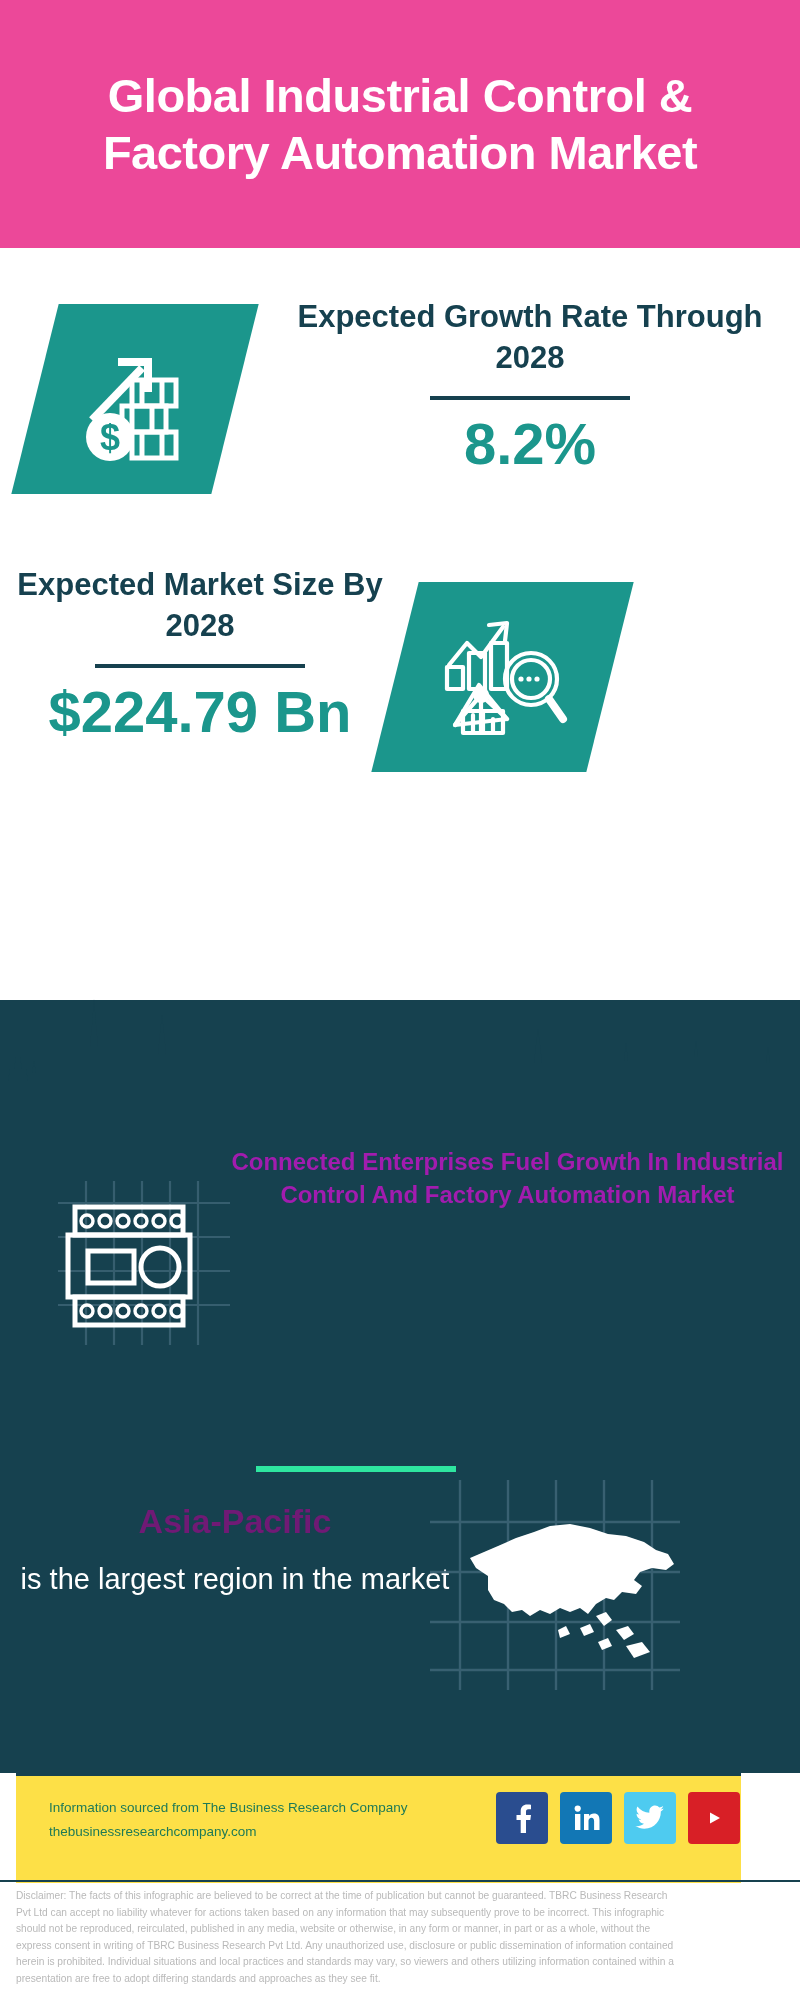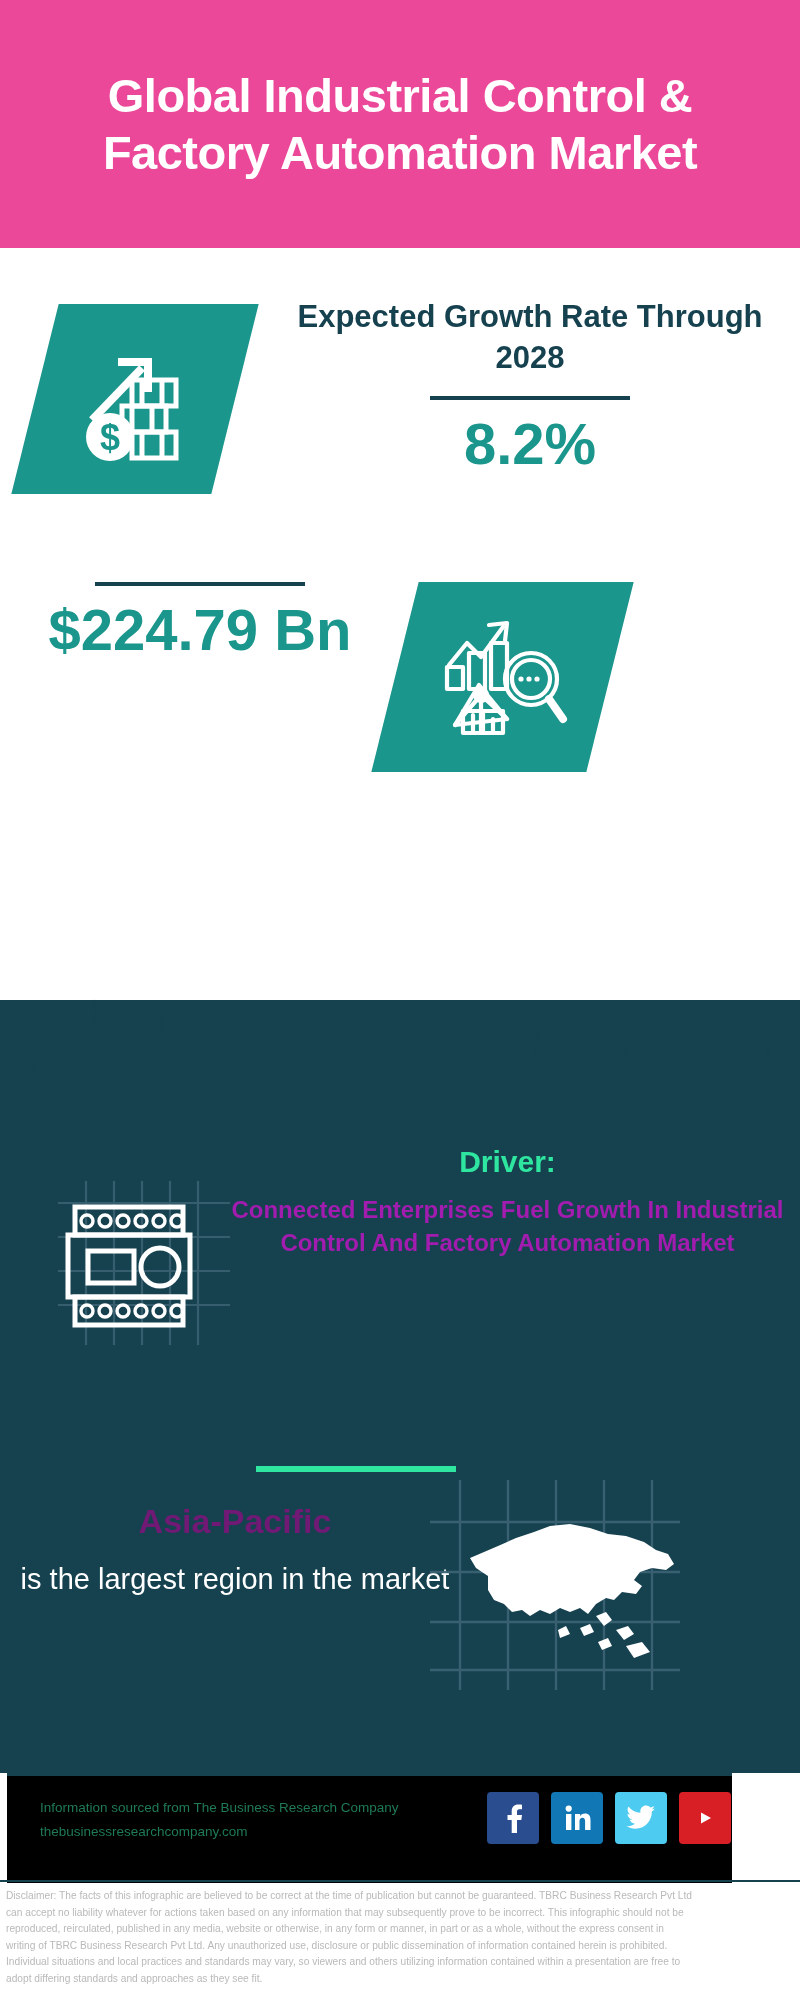--- a/index.html
+++ b/index.html
@@ -103,42 +103,42 @@
   }
   .region-sub {
     color:#ffffff; font-size:29px; font-weight:normal; line-height:1.32; margin-top:17px;
   }
   .map-wrap {
     position:absolute; left:430px; top:1480px; width:250px; height:210px;
   }
 
   
   .footer-band {
-    position:absolute; left:7px; top:1773px; width:725px; height:110px;
-    background:#000000; border-top:3px solid #16414f;
+    position:absolute; left:16px; top:1773px; width:725px; height:110px;
+    background:#fde047; border-top:3px solid #16414f;
   }
   .source-text {
     position:absolute; left:33px; top:20px; width:420px;
     color:#1f7a56; font-size:13.5px; line-height:1.75;
   }
   .socials {
     position:absolute; left:480px; top:16px; width:290px; height:52px;
     display:flex; gap:12px; align-items:center;
   }
   .soc {
     width:52px; height:52px; border-radius:4px;
     display:flex; align-items:center; justify-content:center;
   }
   .soc-fb { background:#2a4d8f; }
   .soc-li { background:#1277b5; }
   .soc-tw { background:#4ecbf0; }
   .soc-yt { background:#d81f26; }
 
   .disclaimer {
-    position:absolute; left:0; top:1888px; width:700px; padding:0 6px;
+    position:absolute; left:0; top:1888px; width:700px; padding:0 16px;
     color:#b9b9b9; font-size:10.2px; line-height:1.62; text-align:left;
   }
   .divider-line {
     position:absolute; left:0; top:1880px; width:800px; height:2px; background:#16414f;
   }
 </style>
 </head>
 <body>
 
 <div class="header">
@@ -173,20 +173,21 @@
   </div>
   <div class="stat1-text">
     <div class="stat-label">Expected Growth Rate Through 2028</div>
     <div class="stat-rule"></div>
     <div class="stat-value">8.2%</div>
   </div>
 </div>
 
 <div class="stat2">
   <div class="stat2-text">
+    <div class="stat-label">Expected Market Size By 2028</div>
     <div class="stat2-rule"></div>
     <div class="stat-value">$224.79 Bn</div>
   </div>
   <div class="para-right"></div>
   <div class="para-right-inner">
     <svg width="140" height="140" viewBox="0 0 140 140">
       <g fill="none" stroke="#ffffff" stroke-width="4.2" stroke-linecap="round" stroke-linejoin="round">
 
         <polyline points="16,58 34,36 48,50 70,20"></polyline>
         <polyline points="56,18 74,16 72,34"></polyline>
@@ -258,21 +259,20 @@
         <circle cx="57" cy="156" r="6"></circle>
           <circle cx="75" cy="156" r="6"></circle>
         <circle cx="93" cy="156" r="6"></circle>
           <circle cx="111" cy="156" r="6"></circle>
         <circle cx="129" cy="156" r="6"></circle>
           <circle cx="147" cy="156" r="6"></circle>
       </g>
     </svg>
   </div>
   <div class="driver-text">
-    <div class="driver-head">Driver:</div>
     <div class="driver-body">Connected Enterprises Fuel Growth In Industrial Control And Factory Automation Market</div>
   </div>
 </div>
 
 <div class="region-section"></div>
 <div class="region-rule"></div>
 
 <div class="region-text">
   <div class="region-name">Asia-Pacific</div>
   <div class="region-sub">is the largest region in the market</div>

